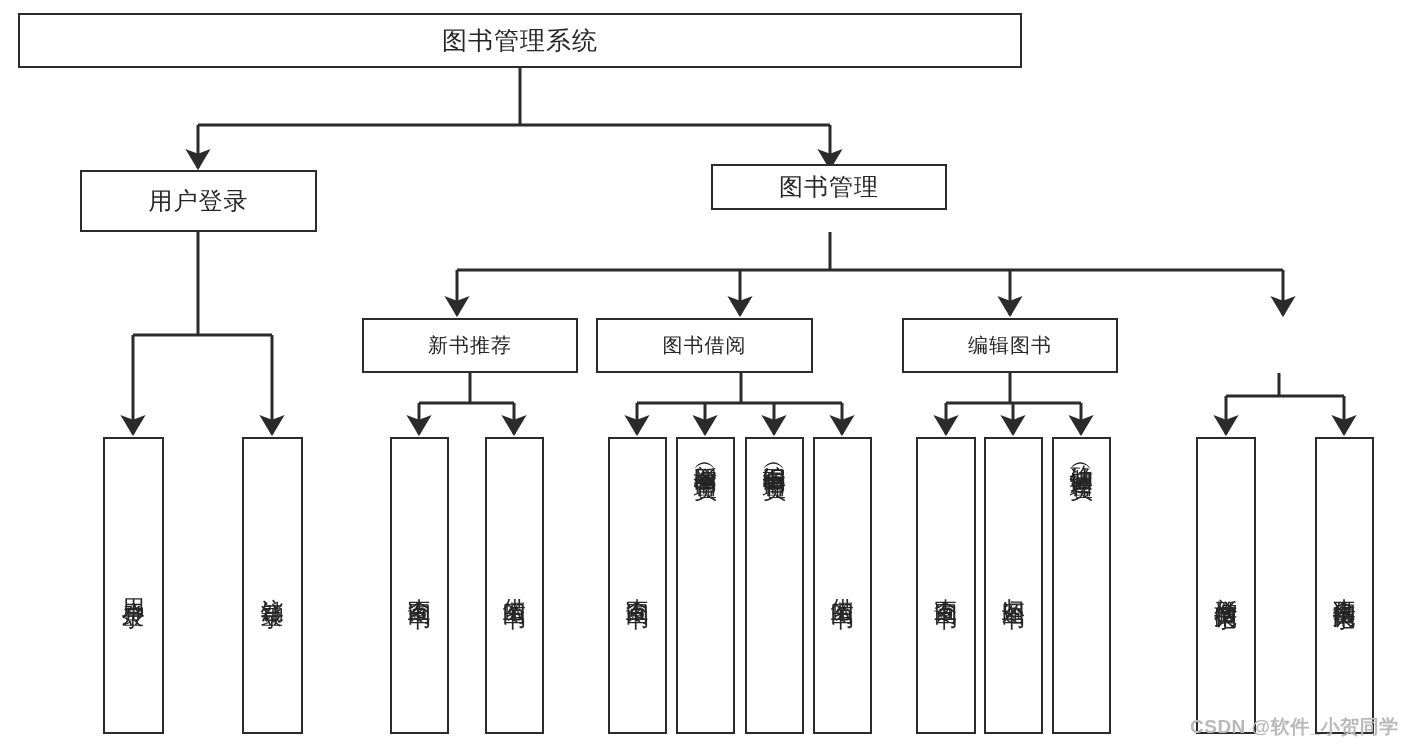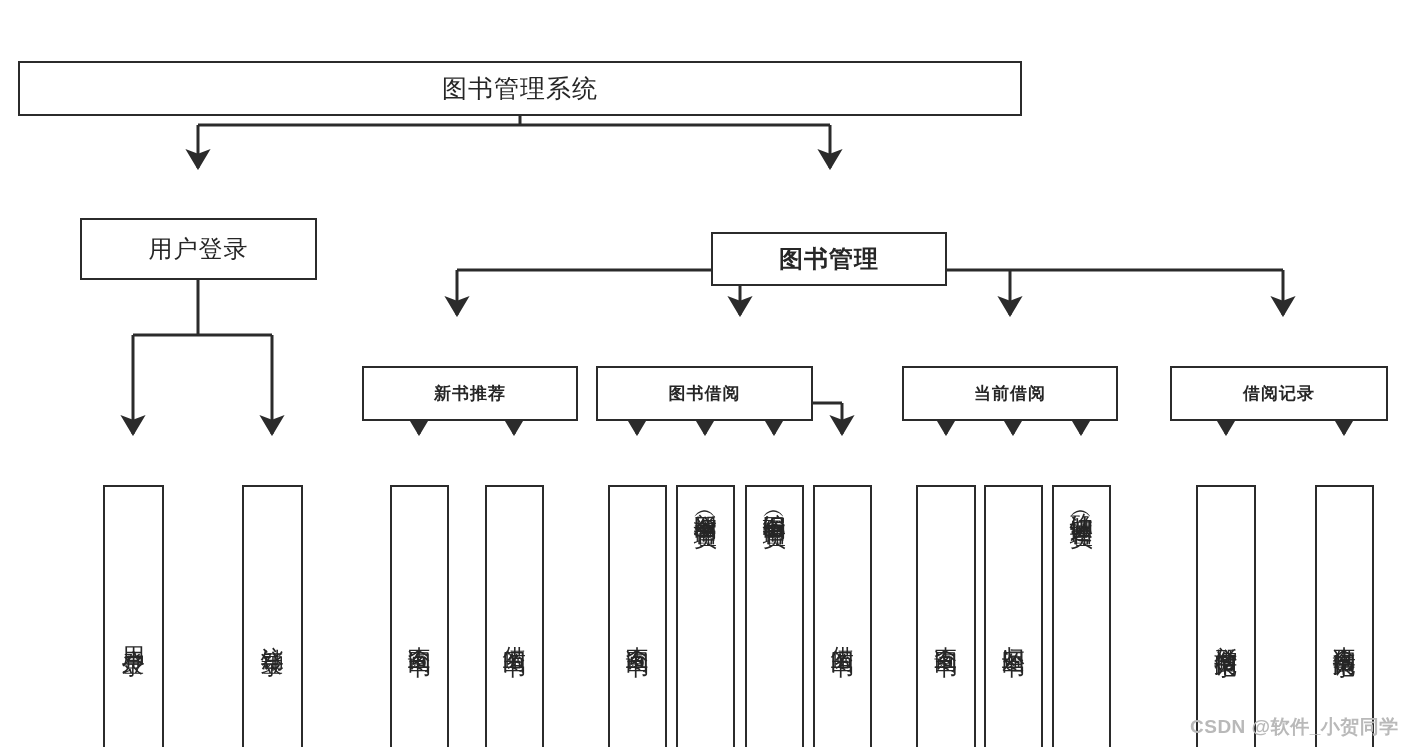--- a/index.html
+++ b/index.html
@@ -24,34 +24,32 @@
   .node{
     position:absolute;
     box-sizing:border-box;
     border:2.4px solid #2b2b2b;
     background:#ffffff;
     display:flex;
     align-items:center;
     justify-content:center;
     color:#262626;
     z-index:2;
-    margin-top:48px;
   }
   .node.root{
     font-size:25px;
     letter-spacing:1px;
   }
   .node.lvl1{
     font-size:24px;
     letter-spacing:1px;
   }
   .node.lvl2{
-    font-size:17px;
+    font-size:20px;
     letter-spacing:1px;
-    font-weight:bold;
   }
   
   .node.leaf{
     font-size:23px;
     padding:8px 0 8px 0;
     align-items:center;
     justify-content:center;
   }
   .node.leaf .vtext{
     writing-mode:vertical-rl;
@@ -133,35 +131,32 @@
     </g>
   </svg>
 
   <div class="node root" style="left:18px;top:13px;width:1004px;height:55px;">
     <span>图书管理系统</span>
   </div>
 
   <div class="node lvl1" style="left:80px;top:170px;width:237px;height:62px;">
     <span>用户登录</span>
   </div>
-  <div class="node lvl1" style="left:711px;top:184px;width:236px;height:54px;font-weight:bold;">
+  <div class="node lvl1" style="left:711px;top:164px;width:236px;height:46px;">
     <span>图书管理</span>
   </div>
 
   <div class="node lvl2" style="left:362px;top:318px;width:216px;height:55px;">
     <span>新书推荐</span>
   </div>
   <div class="node lvl2" style="left:596px;top:318px;width:217px;height:55px;">
     <span>图书借阅</span>
   </div>
   <div class="node lvl2" style="left:902px;top:318px;width:216px;height:55px;">
-    <span>当前借阅</span>
-  </div>
-  <div class="node lvl2" style="left:1170px;top:318px;width:218px;height:55px;">
-    <span>借阅记录</span>
+    <span>编辑图书</span>
   </div>
 
   <div class="node leaf" style="left:103px;top:437px;width:61px;height:297px;">
     <span class="vtext">用户登录</span>
   </div>
   <div class="node leaf" style="left:242px;top:437px;width:61px;height:297px;">
     <span class="vtext">注销登录</span>
   </div>
 
   <div class="node leaf" style="left:390px;top:437px;width:59px;height:297px;">

